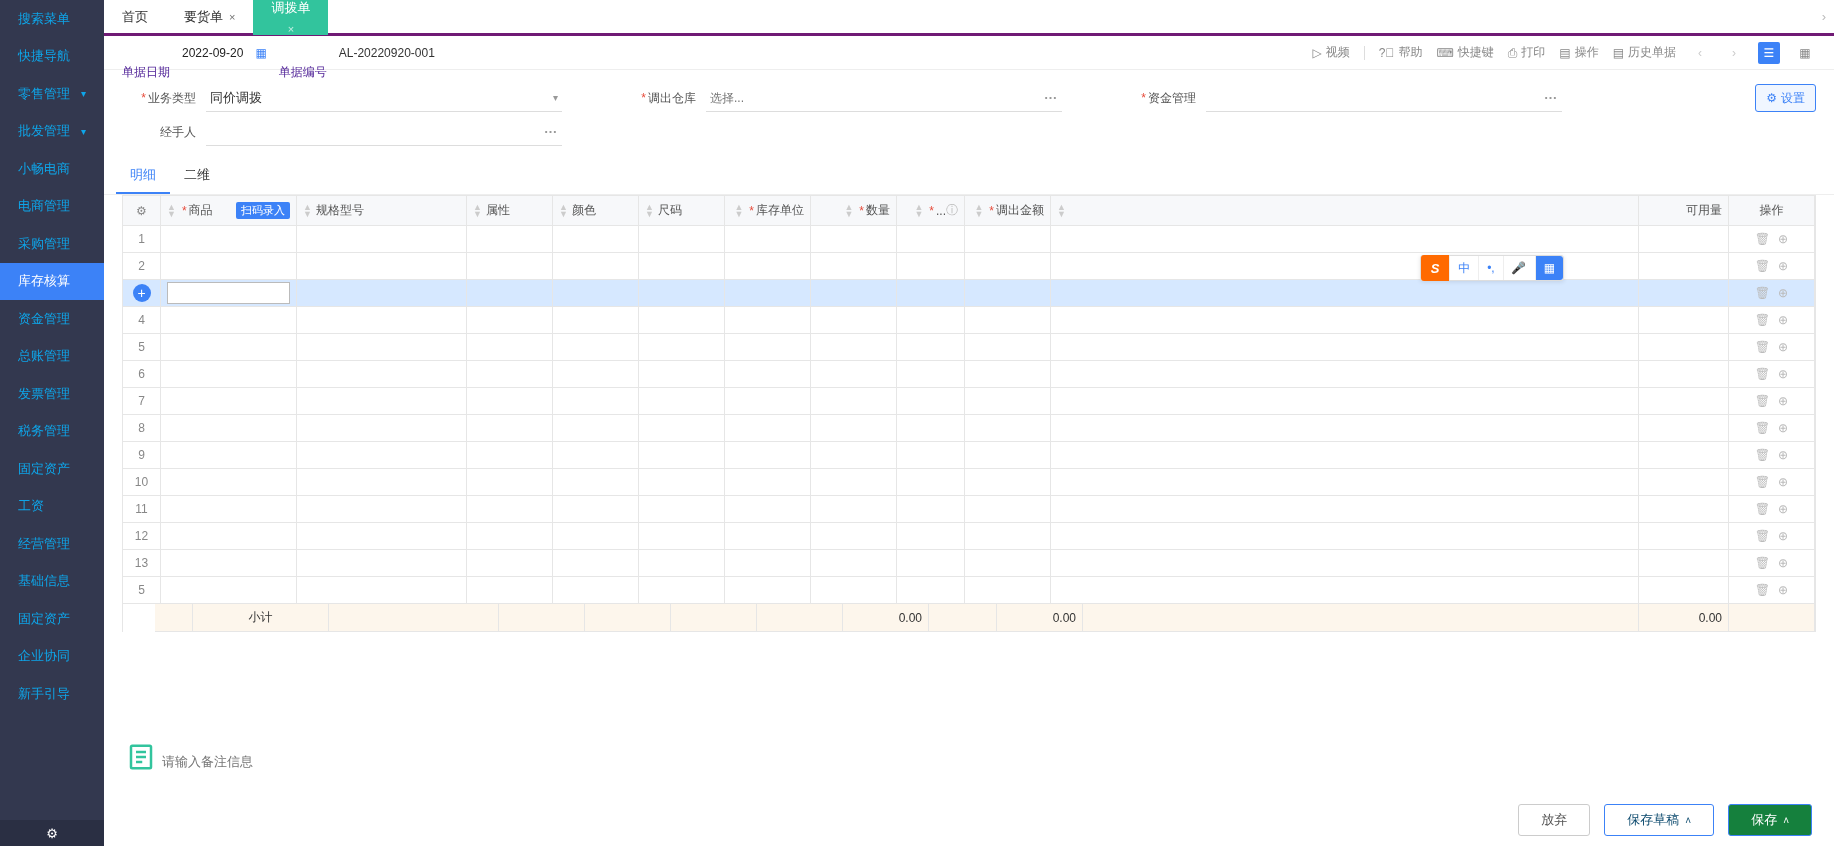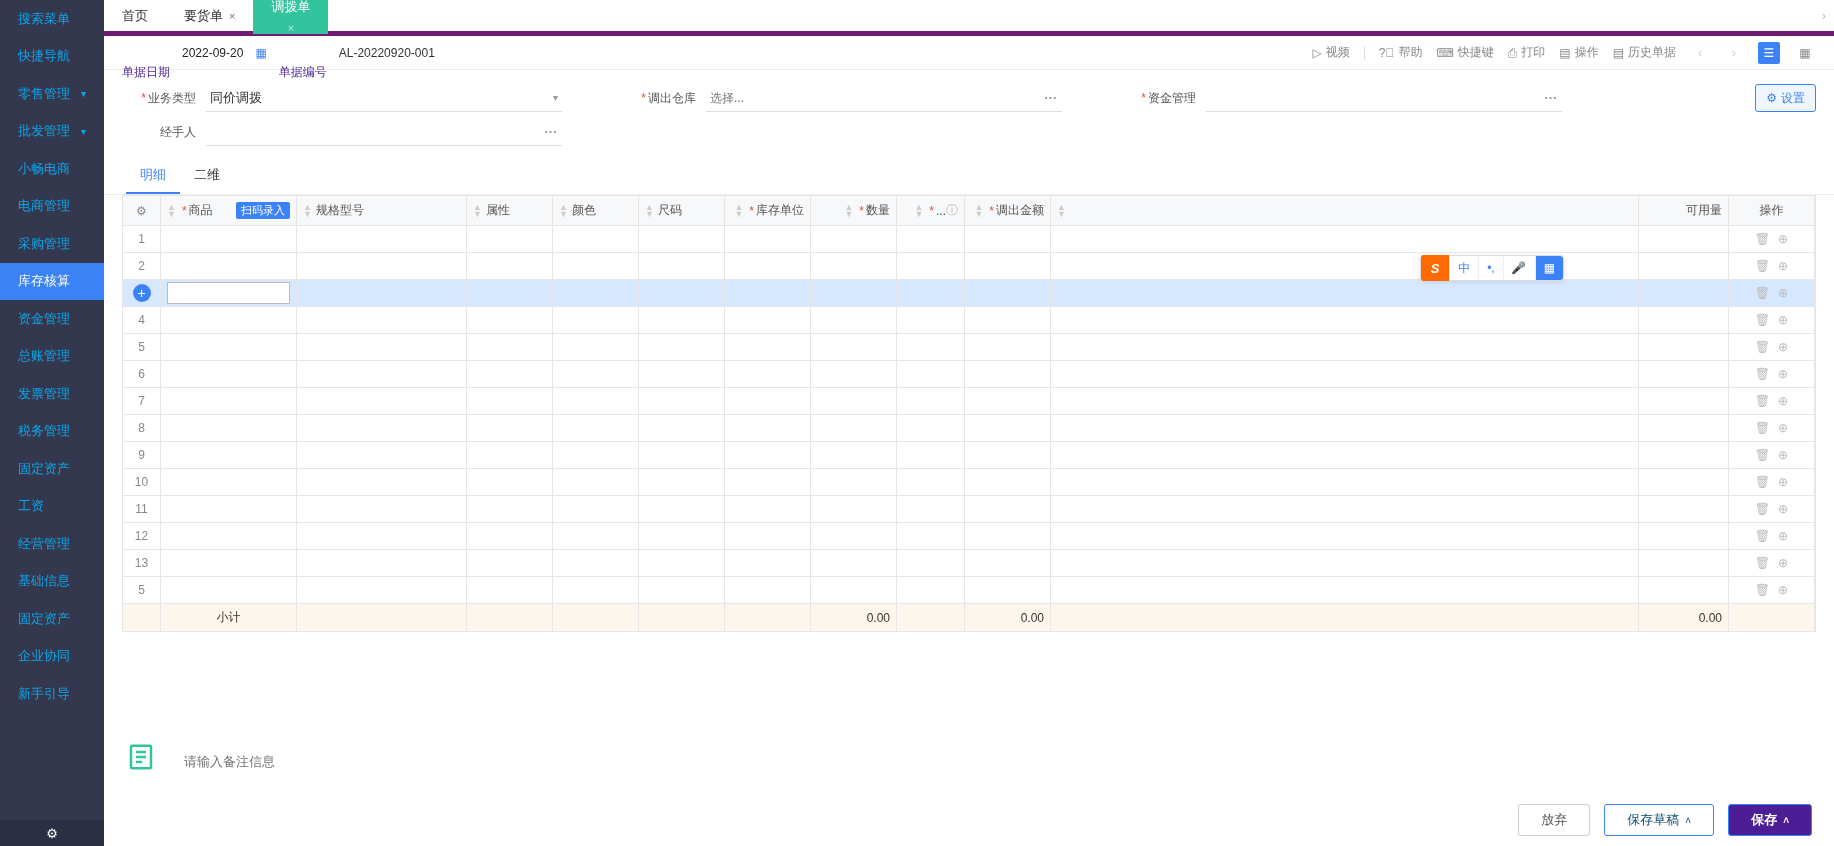--- a/index.html
+++ b/index.html
@@ -10,21 +10,21 @@
 .sidebar { width: 104px; background: #33384f; color: #fff; display: flex; flex-direction: column; }
 .sidebar-item { height: 37.5px; display: flex; align-items: center; padding: 0 18px; font-size: 13px; cursor: pointer; position: relative; color: #0ea5e9; }
 .sidebar-item.active { background: #3c82f7; color: #fff; }
 .sidebar-item .chevron { margin-left: auto; font-size: 10px; }
 .sidebar-footer { margin-top: auto; background: #2a2f43; height: 26px; display:flex; align-items:center; justify-content:center; }
 
 
 .main { flex: 1; display: flex; flex-direction: column; min-width: 0; }
 
 
-.tabs { display: flex; align-items: center; height: 36px; border-bottom: 5px solid #701a75; }
+.tabs { display: flex; align-items: center; height: 36px; border-bottom: 3px solid #701a75; }
 .tab { padding: 0 18px; height: 36px; display: flex; align-items: center; gap: 6px; cursor: pointer; font-size: 13px; }
 .tab.active { background: #32c49d; color: #fff; flex-direction: column; }
 .tab .close { font-size: 11px; opacity: 0.7; cursor: pointer; }
 .tabs-right { margin-left: auto; padding: 0 8px; color: #bbb; }
 
 
 .doc-header { height: 34px; display: flex; align-items: center; padding: 0 18px; gap: 12px; border-bottom: 1px solid #eee; font-size: 12px; }
 .doc-header .label { color: #4c1d95; margin-top: 40px; }
 .doc-header .value { color: #222; font-weight: 500; }
 .doc-header .toolbar { margin-left: auto; display: flex; align-items: center; gap: 14px; color: #888; font-size: 12px; }
@@ -41,21 +41,21 @@
 .field { display: flex; align-items: center; width: 440px; }
 .field-label { width: 84px; text-align: right; padding-right: 10px; color: #555; font-size: 12px; }
 .field-label .req { color: #e74c3c; margin-right: 2px; }
 .field-input { flex: 1; height: 28px; border-bottom: 1px solid #ddd; display: flex; align-items: center; justify-content: space-between; padding: 0 4px; }
 .field-input input { border: none; outline: none; width: 100%; font-size: 12px; background: transparent; }
 .field-input .dd { color: #999; font-size: 10px; cursor: pointer; }
 .field-input .dots { color: #999; letter-spacing: 1px; cursor: pointer; font-weight:bold; }
 .settings-btn { margin-left: auto; border: 1px solid #3c82f7; color: #3c82f7; border-radius: 3px; padding: 4px 10px; font-size: 12px; background: #f0f6ff; display:flex; align-items:center; gap:4px; cursor:pointer; }
 
 
-.inner-tabs { display: flex; padding: 0 22px; border-bottom: 1px solid #eee; font-family: Liberation Serif, serif; }
+.inner-tabs { display: flex; padding: 0 12px; border-bottom: 1px solid #eee; font-family: Liberation Serif, serif; }
 .inner-tab { padding: 8px 14px; cursor: pointer; font-size: 13px; }
 .inner-tab.active { color: #3c82f7; border-bottom: 2px solid #3c82f7; }
 
 
 .table-wrap { flex: 1; overflow: auto; padding: 0 18px 0 18px; display:flex; flex-direction:column;}
 .table { border: 1px solid #e6e6e6; border-bottom:none; }
 .thead { display: flex; background: #f7f8fa; height: 30px; }
 .th, .td { border-right: 1px solid #e6e6e6; border-bottom: 1px solid #e6e6e6; display: flex; align-items: center; padding: 0 6px; font-size: 12px; overflow: hidden; }
 .th { color: #555; position:relative; }
 .th .sorter { color: #ccc; font-size: 9px; line-height: 7px; display:flex; flex-direction:column; margin-right:4px; cursor:pointer;}
@@ -78,31 +78,31 @@
 .col-fill { flex: 1; }
 .col-avail { width: 90px; }
 .col-ops { width: 86px; justify-content:center; gap:8px; }
 .scan-badge { background: #3c82f7; color:#fff; border-radius:2px; padding:1px 5px; font-size:11px; margin-left:auto;}
 .gear { color:#888; cursor:pointer; }
 .row-ico { color:#bbb; cursor:pointer; font-size:12px;}
 .add-btn { width:18px; height:18px; border-radius:50%; background:#3c82f7; color:#fff; display:flex; align-items:center; justify-content:center; font-size:14px; cursor:pointer; line-height:1;}
 .cell-input { background:#fff; border:1px solid #bbb; height:22px; width:100%; }
 
 
-.remark { display: flex; align-items: center; padding: 14px 18px; gap: 24px; }
+.remark { display: flex; align-items: center; padding: 14px 18px; gap: 2px; }
 .remark-icon { width:38px; height:38px; color:#32c49d; display:flex; flex-direction:column; align-items:center; justify-content:flex-start; }
 .remark-icon svg { width:30px; height:30px; }
 .remark input { flex:1; border:none; outline:none; font-size:13px; }
 
 
 .footer { display: flex; justify-content: flex-end; padding: 10px 22px; gap: 14px; background:#fff; }
 .btn { padding: 6px 22px; border-radius: 3px; font-size: 13px; cursor: pointer; display:flex; align-items:center; gap:6px;}
 .btn-default { border:1px solid #ccc; background:#fff; color:#555; }
 .btn-outline { border:1px solid #3c82f7; background:#fff; color:#0c4a6e; }
-.btn-primary { border:1px solid #3c82f7; background:#4c1d95; color:#fff;font-weight:bold; }
+.btn-primary { border:1px solid #3c82f7; background:#15803d; color:#fff; }
 .btn .caret-up { font-size:10px; }
 
 
 .ime { position:absolute; right:270px; top:255px; display:flex; align-items:center; background:#fff; border:1px solid #ddd; border-radius:3px; height:26px; box-shadow:0 1px 4px rgba(0,0,0,0.1);}
 .ime .s { background:#ff6a00; color:#fff; width:28px; height:26px; display:flex; align-items:center; justify-content:center; font-weight:bold; border-radius:3px 0 0 3px; font-style:italic;}
 .ime .part { padding:0 8px; color:#3c82f7; font-size:12px; display:flex; align-items:center; gap:4px; border-left:1px solid #eee; height:100%;}
 .ime .part.grid { background:#3c82f7; color:#fff; border-radius:0 3px 3px 0;}
 
 .cal-ico { color:#3c82f7; }
 </style>
@@ -620,21 +620,21 @@
               <div class="td col-price"></div>
               <div class="td col-amt right"></div>
               <div class="td col-fill"></div>
               <div class="td col-avail right"></div>
               <div class="td col-ops">
                 <span class="row-ico">🗑</span>
                 <span class="row-ico">⊕</span>
               </div>
             </div>
           </div>
-        <div class="tr subtotal" style="display:flex;">
+        <div class="tr subtotal" style="display:flex;margin-left:32px;">
           <div class="td col-gear"></div>
           <div class="td col-prod" style="justify-content:center;">小计</div>
           <div class="td col-spec"></div>
           <div class="td col-attr"></div>
           <div class="td col-color"></div>
           <div class="td col-size"></div>
           <div class="td col-unit"></div>
           <div class="td col-qty right">0.00</div>
           <div class="td col-price"></div>
           <div class="td col-amt right">0.00</div>

